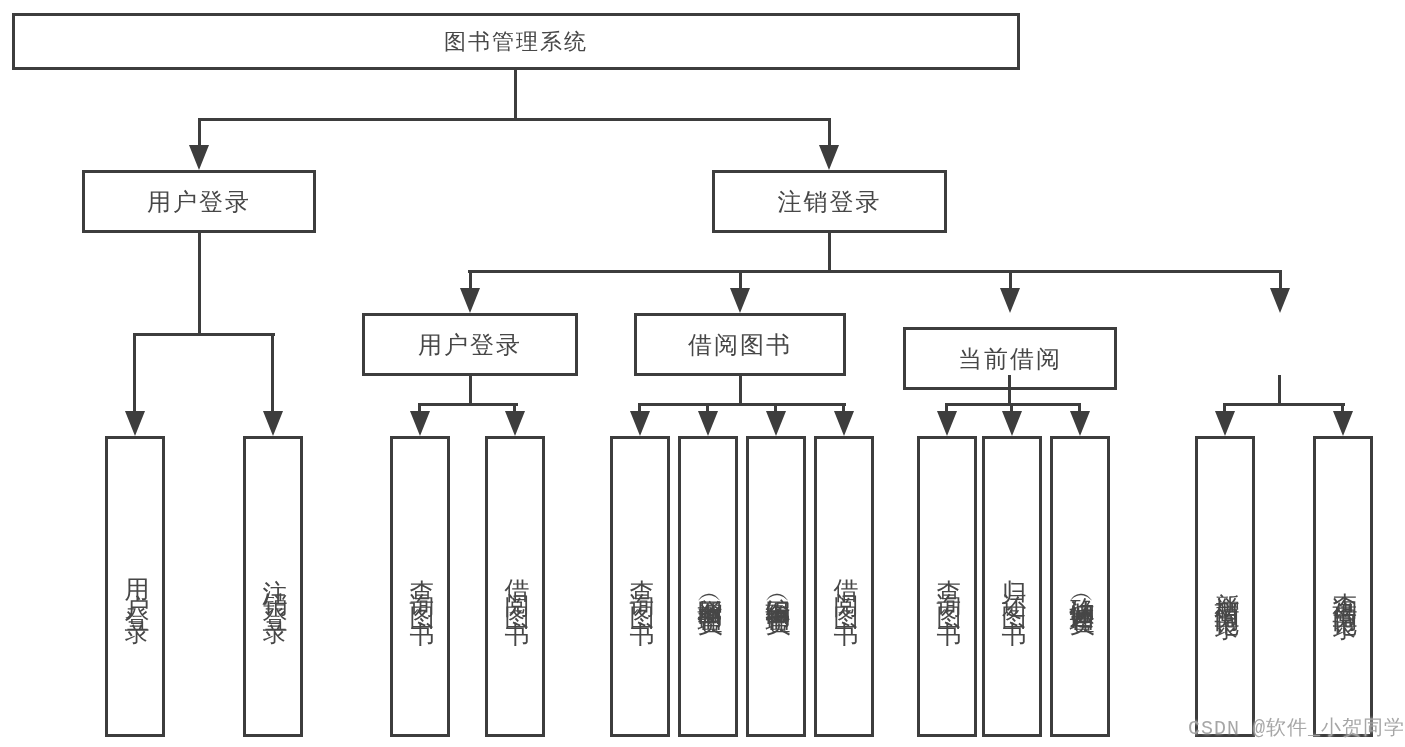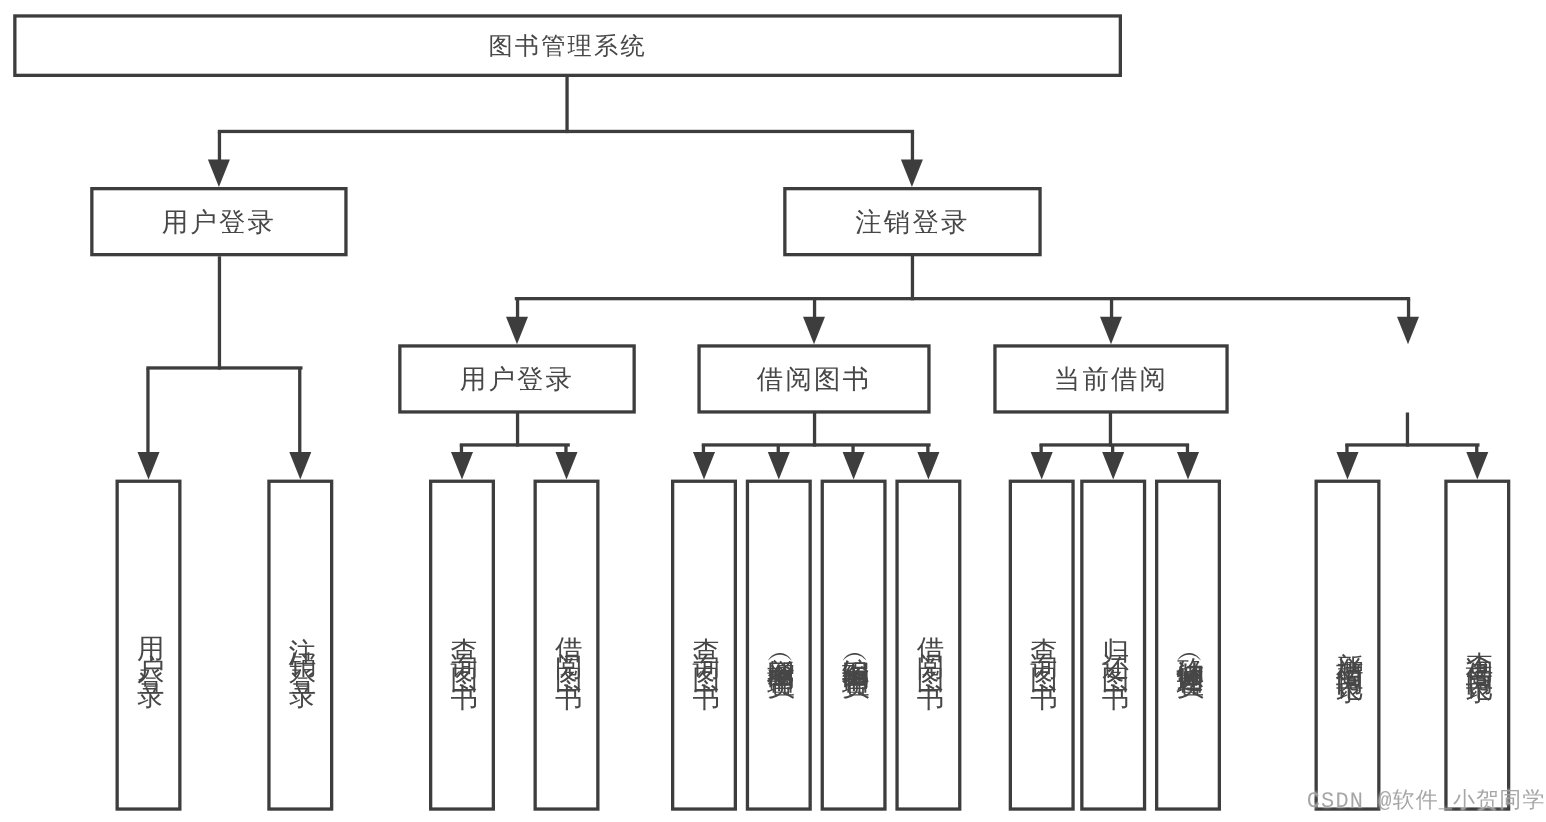--- a/index.html
+++ b/index.html
@@ -78,21 +78,21 @@
   <div class="ar" style="left:1000px;top:288px;"></div>
   <div class="ln v" style="left:1279px;top:272px;height:18px;"></div>
   <div class="ar" style="left:1270px;top:288px;"></div>
 
   <div class="hbox" style="left:362px;top:313px;width:216px;">
     <span>用户登录</span>
   </div>
   <div class="hbox" style="left:634px;top:313px;width:212px;">
     <span>借阅图书</span>
   </div>
-  <div class="hbox" style="left:903px;top:313px;width:214px;">
+  <div class="hbox" style="left:903px;top:327px;width:214px;">
     <span>当前借阅</span>
   </div>
 
   <div class="ln v" style="left:469px;top:375px;height:31px;"></div>
   <div class="ln h" style="left:418px;top:403px;width:100px;"></div>
   <div class="ln v" style="left:418px;top:404px;height:9px;"></div>
   <div class="ln v" style="left:513px;top:404px;height:9px;"></div>
   <div class="ar" style="left:410px;top:411px;"></div>
   <div class="ar" style="left:505px;top:411px;"></div>
 

